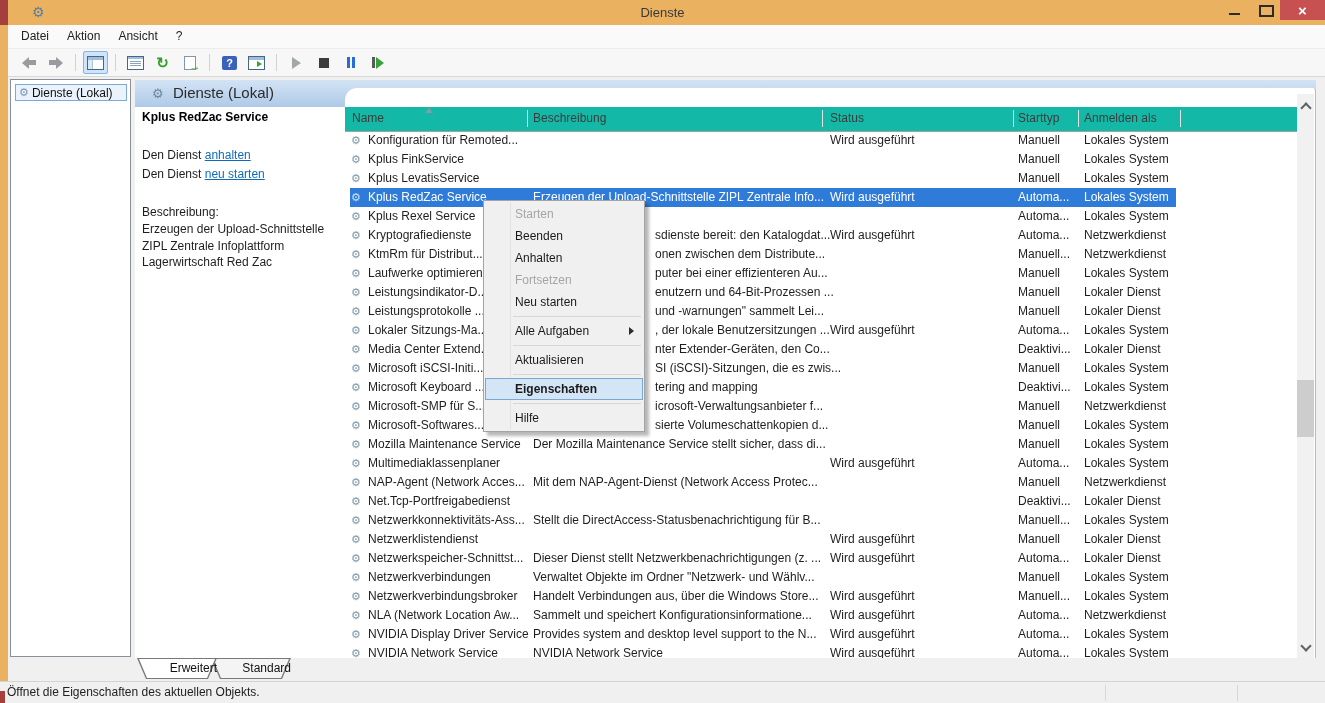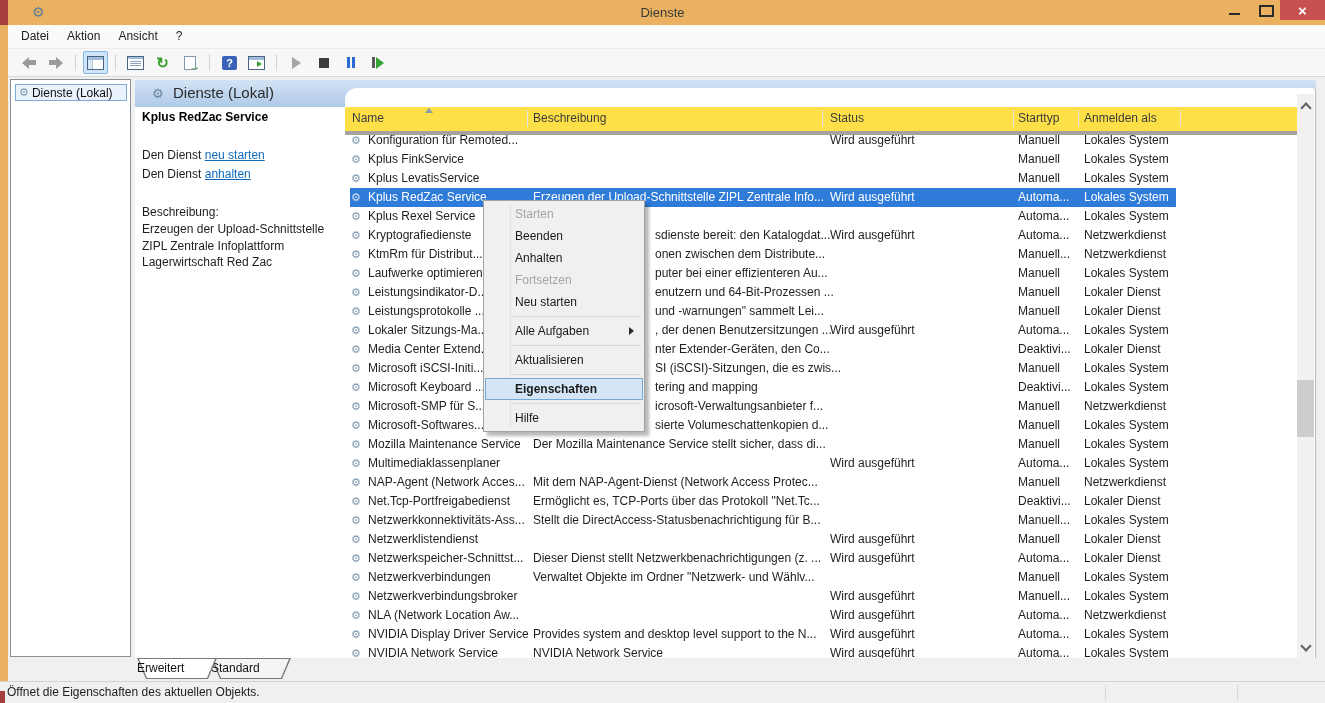--- a/index.html
+++ b/index.html
@@ -69,21 +69,21 @@
   #detail-panel{left:135px;top:107px;width:210px;height:551px;background:#fff;box-sizing:border-box;padding:3px 0 0 7px;}
   #svc-name{font-weight:bold;font-size:12px;color:#000;}
   .act-line{line-height:19px;white-space:nowrap;}
   #actions{margin-top:22px;}
   .link{color:var(--link,#0f6cbd);text-decoration:underline;cursor:pointer;}
   #desc-label{margin-top:19px;line-height:18px;}
   .desc-line{line-height:16.5px;white-space:nowrap;}
 
   
   #list-panel{left:345px;top:88px;width:971px;height:570px;background:#fff;border-radius:12px 3px 0 0;border-right:1px solid #b6babd;box-sizing:border-box;}
-  #list-header{position:absolute;left:0;top:19px;width:954px;height:24px;background:#fde047;border-bottom:4px solid #a3a3a3;}
+  #list-header{position:absolute;left:0;top:19px;width:954px;height:24px;background:#14b8a6;border-bottom:1px solid #a3a3a3;}
   .hcell{position:absolute;top:0;line-height:23px;color:#3c3c3c;white-space:nowrap;}
   .hsep{position:absolute;top:3px;width:1px;height:17px;background:#e3e3e3;}
   #sort-arrow{position:absolute;left:80px;top:1px;width:0;height:0;border-left:4px solid transparent;border-right:4px solid transparent;border-bottom:5px solid #8a9aa8;}
   #rows{position:absolute;left:0;top:43px;width:954px;height:527px;overflow:hidden;}
   .row{position:absolute;left:0;width:954px;height:19px;}
   .cell{position:absolute;top:0;line-height:19px;white-space:nowrap;color:#1e1e1e;}
   .gear-c{position:absolute;left:6px;top:0;line-height:19px;font-size:11px;color:#7f98ad;}
   .c-name{left:23px;}
   .c-desc{left:188px;}
   .c-desc.offset{left:310px;}
@@ -110,21 +110,21 @@
   .mi.bold{font-weight:bold;}
   .mi.hl{background:var(--menu-hl-bg,#d4e6f6);outline:1px solid var(--menu-hl-border,#7aa8d6);outline-offset:-1px;}
   .mi .sub{position:absolute;right:9px;top:7px;width:0;height:0;border-left:5px solid #2b2b2b;border-top:4px solid transparent;border-bottom:4px solid transparent;}
   .msep{height:1px;background:#d6d6d6;margin:3px 2px 3px 28px;}
 
   
   #tabs{left:135px;top:658px;width:1181px;height:23px;}
   .tab{position:absolute;top:0;height:21px;}
   .tab .shape1{position:absolute;inset:0;background:#787878;clip-path:polygon(0 0,100% 0,calc(100% - 9px) 100%,9px 100%);}
   .tab .shape2{position:absolute;inset:1px 2px 1px 2px;background:#fff;clip-path:polygon(0 0,100% 0,calc(100% - 8px) 100%,8px 100%);}
-  .tab .tlabel{position:absolute;inset:0;text-align:left;line-height:20px;color:#111;z-index:2;}
+  .tab .tlabel{position:absolute;inset:0;text-align:right;line-height:20px;color:#111;z-index:2;}
   #tab-0{left:2px;width:80px;z-index:3;}
   #tab-1{left:76px;width:80px;z-index:1;}
   #tab-1 .shape2{background:#f4f4f4;}
   #statusbar{left:0;top:681px;width:1325px;height:22px;background:#f0f0f0;border-top:1px solid #d4d4d4;box-sizing:border-box;}
   #status-text{position:absolute;left:7px;top:0;line-height:21px;color:#222;}
   .status-sep{position:absolute;top:3px;width:1px;height:16px;background:#d8d8d8;}
   #status-red{position:absolute;left:0;top:9px;width:5px;height:13px;background:var(--red-edge,#a43f3d);}
 </style>
 </head>
 <body>
@@ -226,22 +226,22 @@
 </div>
 
 <div class="abs" id="header-bar">
   <span class="gear">⚙</span>
   <span id="header-title">Dienste (Lokal)</span>
 </div>
 
 <div class="abs" id="detail-panel">
   <div id="svc-name">Kplus RedZac Service</div>
   <div id="actions">
+    <div class="act-line"><span>Den Dienst </span><a class="link">anhalten</a></div>
     <div class="act-line"><span>Den Dienst </span><a class="link">neu starten</a></div>
-    <div class="act-line"><span>Den Dienst </span><a class="link">anhalten</a></div>
   </div>
   <div id="desc-label">Beschreibung:</div>
   <div class="desc-line">Erzeugen der Upload-Schnittstelle</div>
   <div class="desc-line">ZIPL Zentrale Infoplattform</div>
   <div class="desc-line">Lagerwirtschaft Red Zac</div>
 </div>
 
 <div class="abs" id="list-panel">
   <div id="list-header">
     <div id="sort-arrow"></div>
@@ -333,21 +333,21 @@
         <span class="gear-c">⚙</span>
         <span class="cell c-name">Leistungsprotokolle ...</span>
         <span class="cell c-desc offset">und -warnungen" sammelt Lei...</span>
         <span class="cell c-status"></span>
         <span class="cell c-start">Manuell</span>
         <span class="cell c-anmeld">Lokaler Dienst</span>
       </div>
       <div class="row" style="top: 190px;">
         <span class="gear-c">⚙</span>
         <span class="cell c-name">Lokaler Sitzungs-Ma...</span>
-        <span class="cell c-desc offset">, der denen Benutzersitzungen ...</span>
+        <span class="cell c-desc offset">, der lokale Benutzersitzungen ...</span>
         <span class="cell c-status">Wird ausgeführt</span>
         <span class="cell c-start">Automa...</span>
         <span class="cell c-anmeld">Lokales System</span>
       </div>
       <div class="row" style="top: 209px;">
         <span class="gear-c">⚙</span>
         <span class="cell c-name">Media Center Extend...</span>
         <span class="cell c-desc offset">nter Extender-Geräten, den Co...</span>
         <span class="cell c-status"></span>
         <span class="cell c-start">Deaktivi...</span>
@@ -404,21 +404,20 @@
         <span class="gear-c">⚙</span>
         <span class="cell c-name">NAP-Agent (Network Acces...</span>
         <span class="cell c-desc">Mit dem NAP-Agent-Dienst (Network Access Protec...</span>
         <span class="cell c-status"></span>
         <span class="cell c-start">Manuell</span>
         <span class="cell c-anmeld">Netzwerkdienst</span>
       </div>
       <div class="row" style="top: 361px;">
         <span class="gear-c">⚙</span>
         <span class="cell c-name">Net.Tcp-Portfreigabedienst</span>
-        <span class="cell c-desc">Ermöglicht es, TCP-Ports über das Protokoll "Net.Tc...</span>
         <span class="cell c-status"></span>
         <span class="cell c-start">Deaktivi...</span>
         <span class="cell c-anmeld">Lokaler Dienst</span>
       </div>
       <div class="row" style="top: 380px;">
         <span class="gear-c">⚙</span>
         <span class="cell c-name">Netzwerkkonnektivitäts-Ass...</span>
         <span class="cell c-desc">Stellt die DirectAccess-Statusbenachrichtigung für B...</span>
         <span class="cell c-status"></span>
         <span class="cell c-start">Manuell...</span>
@@ -443,27 +442,29 @@
         <span class="gear-c">⚙</span>
         <span class="cell c-name">Netzwerkverbindungen</span>
         <span class="cell c-desc">Verwaltet Objekte im Ordner "Netzwerk- und Wählv...</span>
         <span class="cell c-status"></span>
         <span class="cell c-start">Manuell</span>
         <span class="cell c-anmeld">Lokales System</span>
       </div>
       <div class="row" style="top: 456px;">
         <span class="gear-c">⚙</span>
         <span class="cell c-name">Netzwerkverbindungsbroker</span>
+        <span class="cell c-desc">Handelt Verbindungen aus, über die Windows Store...</span>
         <span class="cell c-status">Wird ausgeführt</span>
         <span class="cell c-start">Manuell...</span>
         <span class="cell c-anmeld">Lokales System</span>
       </div>
       <div class="row" style="top: 475px;">
         <span class="gear-c">⚙</span>
         <span class="cell c-name">NLA (Network Location Aw...</span>
+        <span class="cell c-desc">Sammelt und speichert Konfigurationsinformatione...</span>
         <span class="cell c-status">Wird ausgeführt</span>
         <span class="cell c-start">Automa...</span>
         <span class="cell c-anmeld">Netzwerkdienst</span>
       </div>
       <div class="row" style="top: 494px;">
         <span class="gear-c">⚙</span>
         <span class="cell c-name">NVIDIA Display Driver Service</span>
         <span class="cell c-desc">Provides system and desktop level support to the N...</span>
         <span class="cell c-status">Wird ausgeführt</span>
         <span class="cell c-start">Automa...</span>

